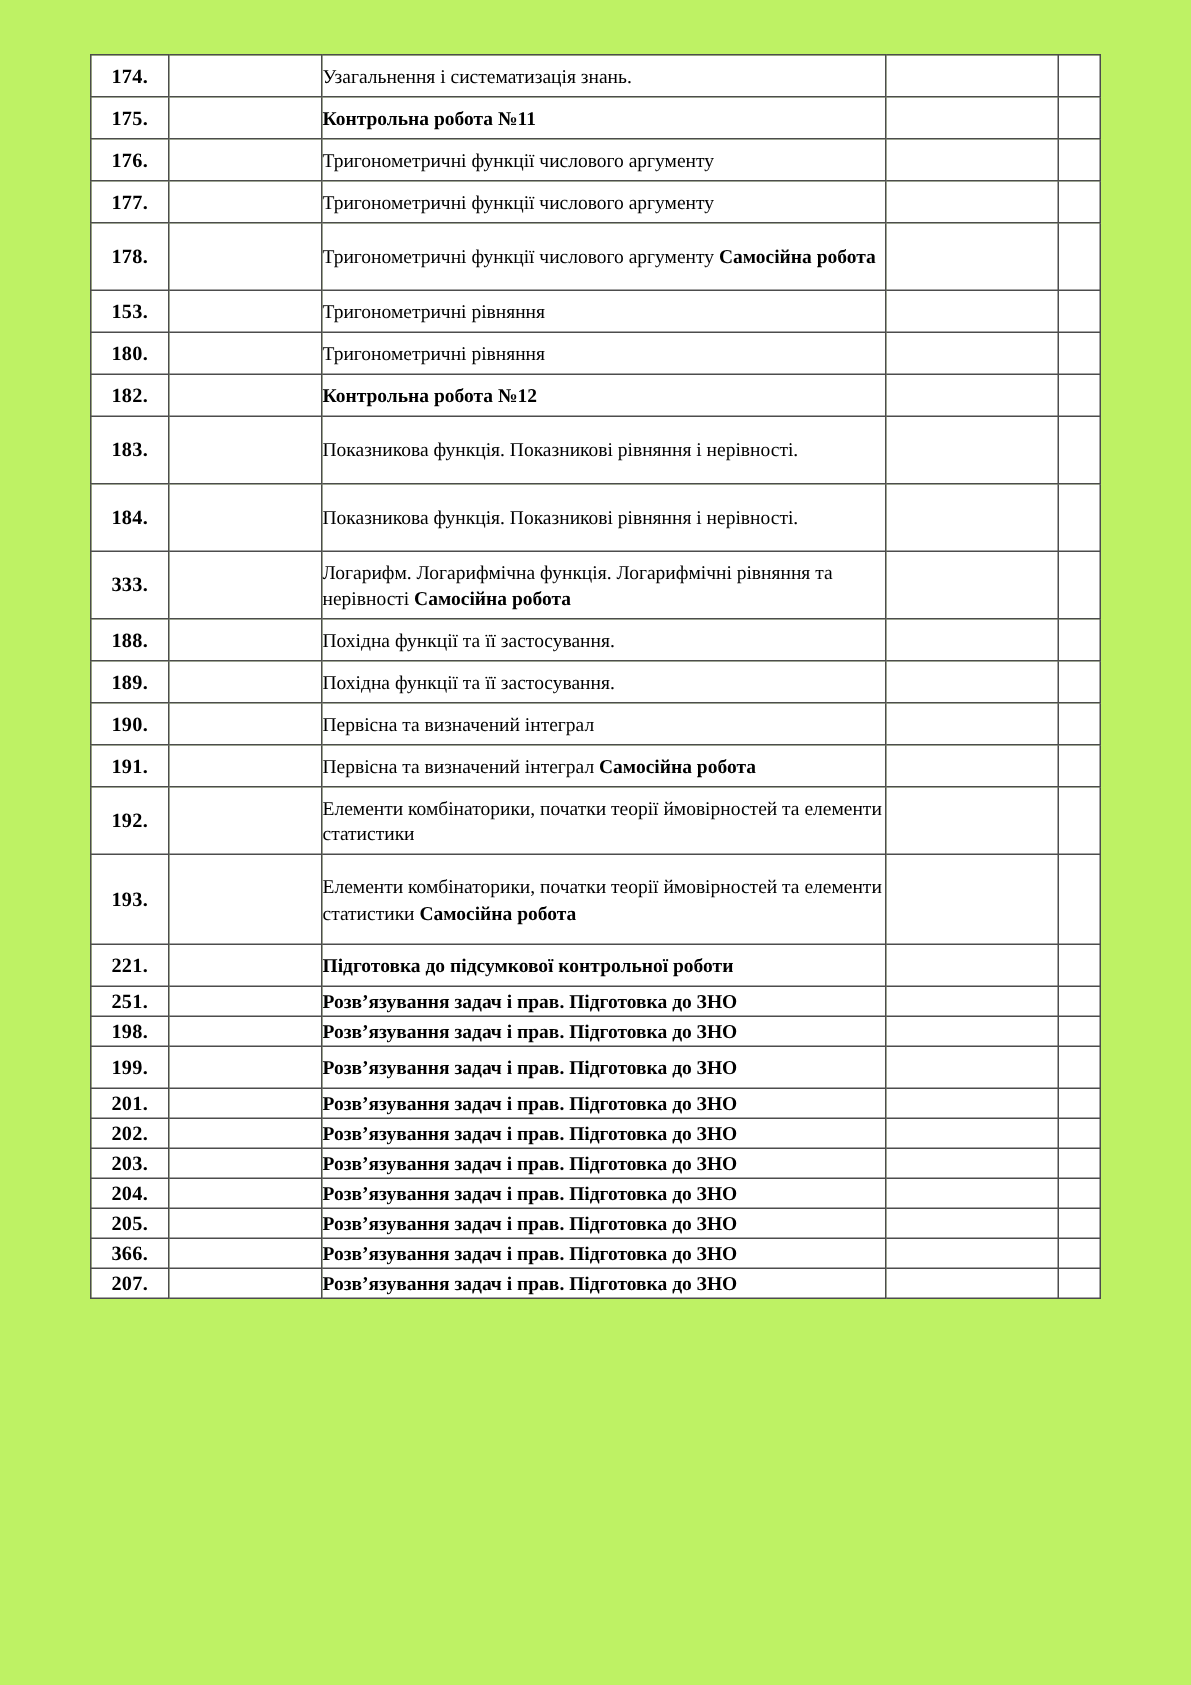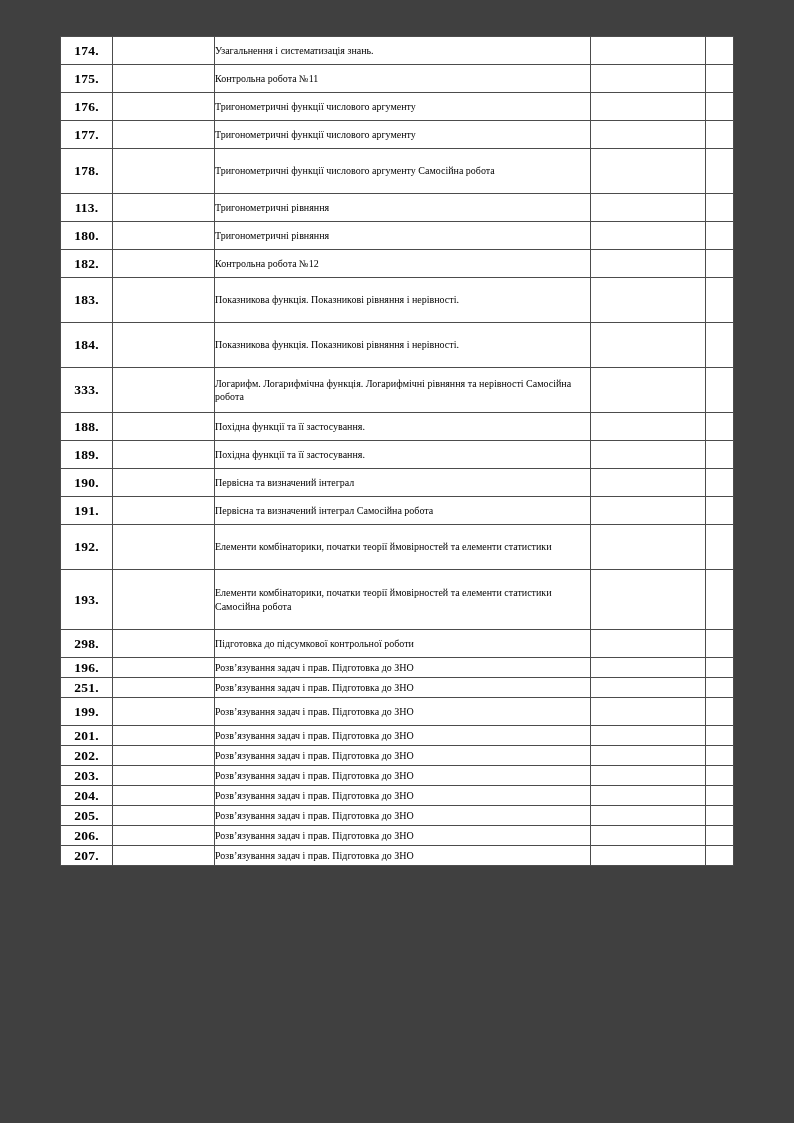--- a/index.html
+++ b/index.html
@@ -13,21 +13,21 @@
     font-family: "Liberation Serif", "DejaVu Serif", serif;
     color: #000000;
     position: relative;
     overflow: hidden;
   }
   #page {
     position: absolute;
     left: 0; top: 0;
     width: 794px;
     height: 1123px;
-    background: #404040;
+    background: #bef264;
   }
   #schedule-table {
     position: absolute;
     left: 60px;
     top: 36px;
     width: 673px;
     border-collapse: collapse;
     table-layout: fixed;
   }
   #schedule-table td {
@@ -46,25 +46,25 @@
   td.num {
     text-align: center;
     font-weight: bold;
     font-size: 13.5px;
     line-height: 1.15;
     letter-spacing: 0.2px;
   }
   td.date { }
   td.topic {
     text-align: left;
-    font-size: 10px;
+    font-size: 13px;
     line-height: 1.32;
     padding: 2px 4px 2px 6px;
   }
-  td.topic .b { font-weight: normal; }
+  td.topic .b { font-weight: bold; }
   td.blank { }
 
   tr.tall td { height: 44px; }
   tr.mid  td { height: 27px; }
   tr.short td { height: 19px; }
   tr.xtall td { height: 59px; }
 </style>
 </head>
 <body>
 
@@ -107,21 +107,21 @@
           <td class="blank"></td>
         </tr>
         <tr class="tall">
           <td class="num">178.</td>
           <td class="date"></td>
           <td class="topic"><span>Тригонометричні функції числового аргументу </span><span class="b">Самосійна робота</span></td>
           <td class="blank"></td>
           <td class="blank"></td>
         </tr>
         <tr class="mid">
-          <td class="num">113.</td>
+          <td class="num">153.</td>
           <td class="date"></td>
           <td class="topic"><span>Тригонометричні рівняння</span><span class="b"></span></td>
           <td class="blank"></td>
           <td class="blank"></td>
         </tr>
         <tr class="mid">
           <td class="num">180.</td>
           <td class="date"></td>
           <td class="topic"><span>Тригонометричні рівняння</span><span class="b"></span></td>
           <td class="blank"></td>
@@ -191,40 +191,40 @@
           <td class="blank"></td>
         </tr>
         <tr class="xtall">
           <td class="num">193.</td>
           <td class="date"></td>
           <td class="topic"><span>Елементи комбінаторики, початки теорії ймовірностей та елементи статистики </span><span class="b">Самосійна робота</span></td>
           <td class="blank"></td>
           <td class="blank"></td>
         </tr>
         <tr class="mid">
-          <td class="num">298.</td>
+          <td class="num">221.</td>
           <td class="date"></td>
           <td class="topic"><span></span><span class="b">Підготовка до підсумкової контрольної роботи</span></td>
           <td class="blank"></td>
           <td class="blank"></td>
         </tr>
         <tr class="short">
-          <td class="num">196.</td>
-          <td class="date"></td>
-          <td class="topic"><span></span><span class="b">Розв’язування задач і прав. Підготовка до ЗНО</span></td>
-          <td class="blank"></td>
-          <td class="blank"></td>
-        </tr>
-        <tr class="short">
           <td class="num">251.</td>
           <td class="date"></td>
           <td class="topic"><span></span><span class="b">Розв’язування задач і прав. Підготовка до ЗНО</span></td>
           <td class="blank"></td>
           <td class="blank"></td>
         </tr>
+        <tr class="short">
+          <td class="num">198.</td>
+          <td class="date"></td>
+          <td class="topic"><span></span><span class="b">Розв’язування задач і прав. Підготовка до ЗНО</span></td>
+          <td class="blank"></td>
+          <td class="blank"></td>
+        </tr>
         <tr class="mid">
           <td class="num">199.</td>
           <td class="date"></td>
           <td class="topic"><span></span><span class="b">Розв’язування задач і прав. Підготовка до ЗНО</span></td>
           <td class="blank"></td>
           <td class="blank"></td>
         </tr>
         <tr class="short">
           <td class="num">201.</td>
           <td class="date"></td>
@@ -254,21 +254,21 @@
           <td class="blank"></td>
         </tr>
         <tr class="short">
           <td class="num">205.</td>
           <td class="date"></td>
           <td class="topic"><span></span><span class="b">Розв’язування задач і прав. Підготовка до ЗНО</span></td>
           <td class="blank"></td>
           <td class="blank"></td>
         </tr>
         <tr class="short">
-          <td class="num">206.</td>
+          <td class="num">366.</td>
           <td class="date"></td>
           <td class="topic"><span></span><span class="b">Розв’язування задач і прав. Підготовка до ЗНО</span></td>
           <td class="blank"></td>
           <td class="blank"></td>
         </tr>
         <tr class="short">
           <td class="num">207.</td>
           <td class="date"></td>
           <td class="topic"><span></span><span class="b">Розв’язування задач і прав. Підготовка до ЗНО</span></td>
           <td class="blank"></td>

